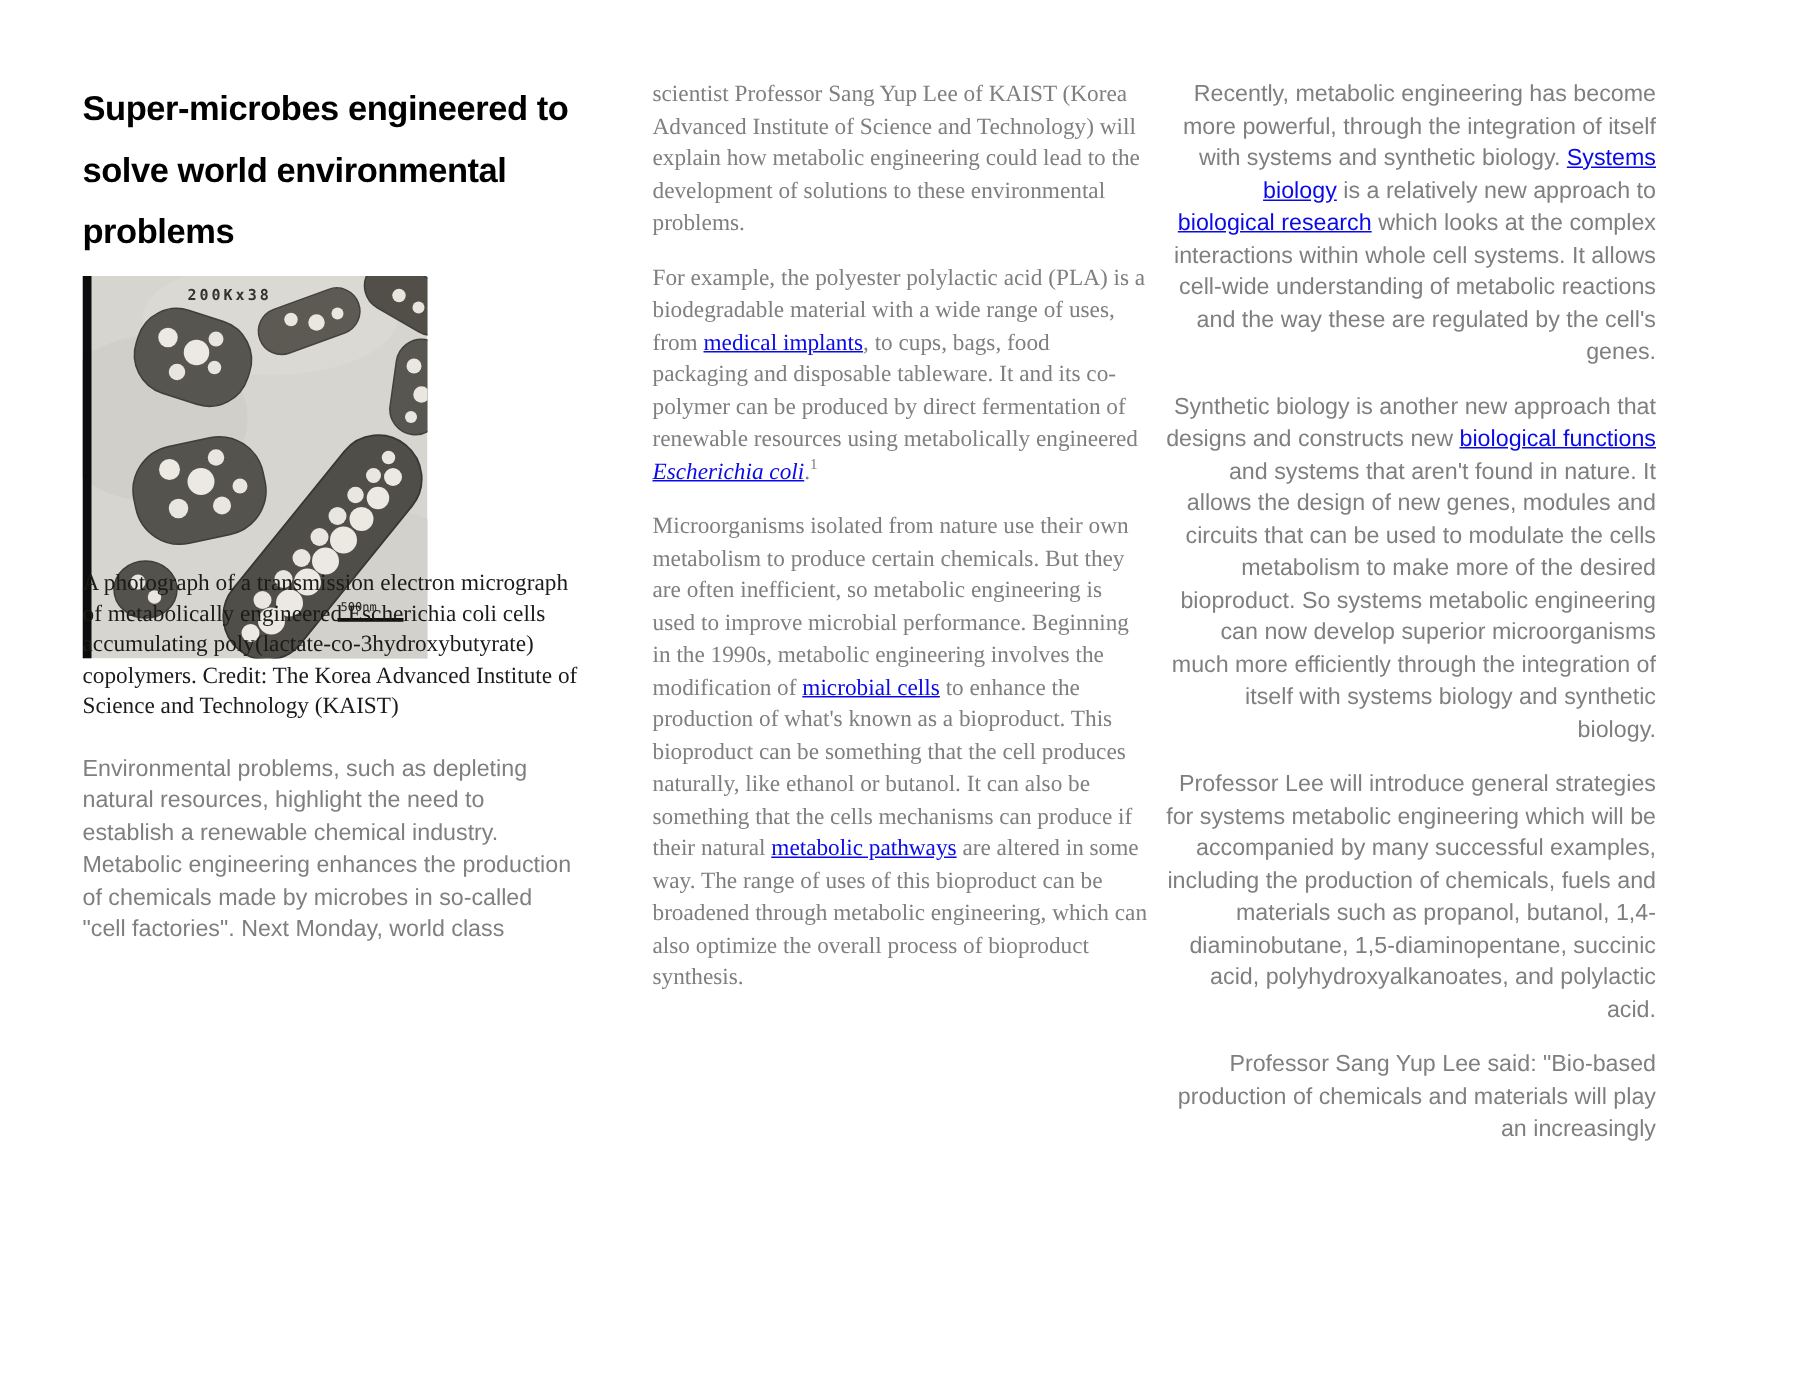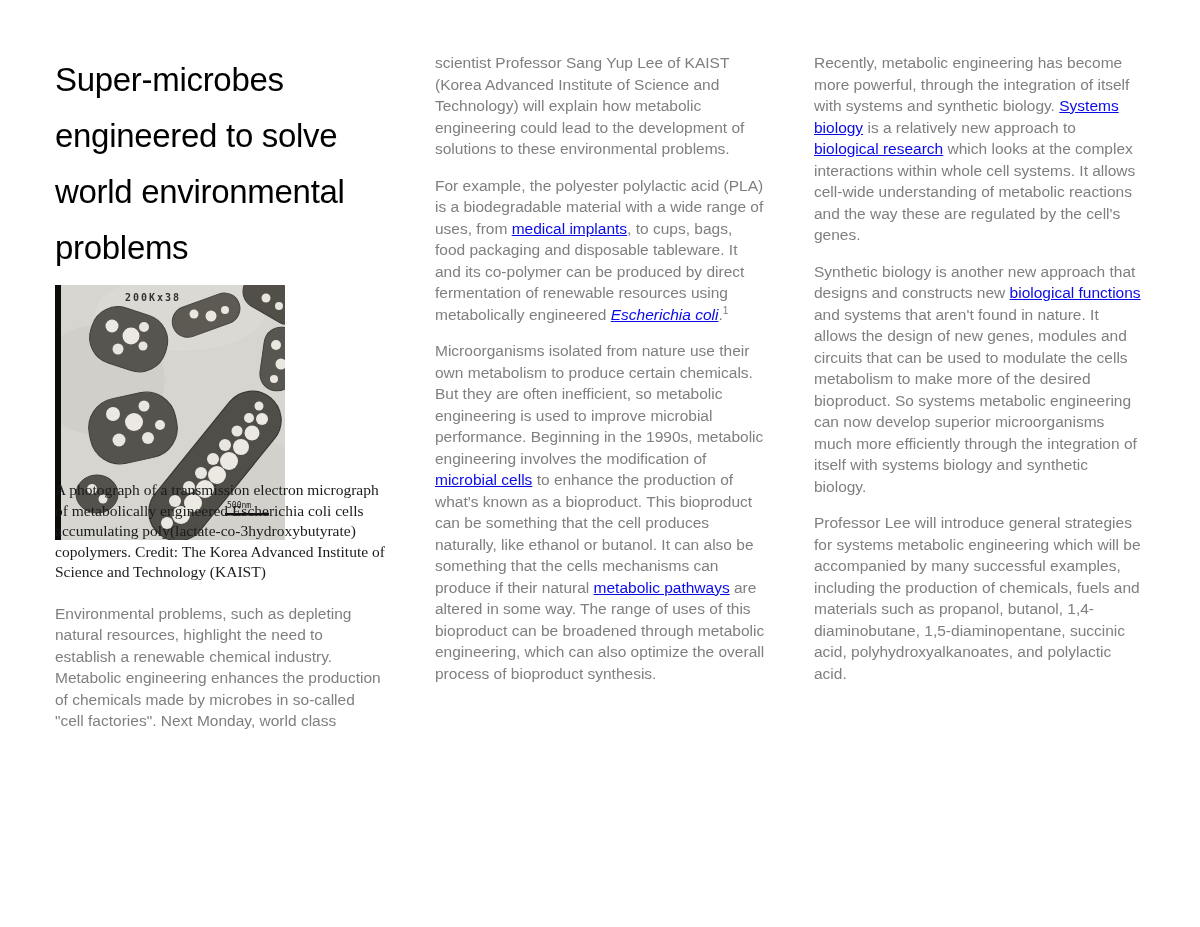--- a/index.html
+++ b/index.html
@@ -4,25 +4,25 @@
 <style>
   * { margin:0; padding:0; box-sizing:border-box; }
   html, body { background:#ffffff; }
   body {
     width:1200px; height:927px; position:relative; overflow:hidden;
     font-family:"Liberation Sans", sans-serif;
   }
   .page { position:absolute; inset:0; background:#ffffff; }
   .col { position:absolute; top:52px; width:330px; }
   .col1 { left:55px; }
-  .col2 { left:435px; }
-  .col3 { left:814px; }
+  .col2 { left:435px;font-family:Liberation Serif, serif; }
+  .col3 { left:774px;text-align:right; }
 
   h1.title {
-    font-size:33px; line-height:56px; font-weight:normal;
+    font-size:23px; line-height:41px; font-weight:bold;
     letter-spacing:-0.3px; color:var(--heading-color, #000);
   }
   .date {
     margin-top:7px; font-size:15px; font-weight:bold;
     color:var(--heading-color, #000);
   }
   figure.micrograph { margin-top:9px; width:230px; height:186px;text-decoration:underline; }
   figure.micrograph svg { display:block; }
 
   .caption {
@@ -154,15 +154,16 @@
   <div class="col col2">
     <p class="body-par"><span>scientist Professor Sang Yup Lee of KAIST (Korea Advanced Institute of Science and Technology) will explain how metabolic engineering could lead to the development of solutions to these environmental problems.</span></p>
     <p class="body-par"><span>For example, the polyester polylactic acid (PLA) is a biodegradable material with a wide range of uses, from </span><a href="#">medical implants</a><span>, to cups, bags, food packaging and disposable tableware. It and its co-polymer can be produced by direct fermentation of renewable resources using metabolically engineered </span><a href="#" style="font-style: italic;">Escherichia coli</a><span>.</span><sup>1</sup></p>
     <p class="body-par"><span>Microorganisms isolated from nature use their own metabolism to produce certain chemicals. But they are often inefficient, so metabolic engineering is used to improve microbial performance. Beginning in the 1990s, metabolic engineering involves the modification of </span><a href="#">microbial cells</a><span> to enhance the production of what's known as a bioproduct. This bioproduct can be something that the cell produces naturally, like ethanol or butanol. It can also be something that the cells mechanisms can produce if their natural </span><a href="#">metabolic pathways</a><span> are altered in some way. The range of uses of this bioproduct can be broadened through metabolic engineering, which can also optimize the overall process of bioproduct synthesis.</span></p>
   </div>
 
   <div class="col col3">
     <p class="body-par"><span>Recently, metabolic engineering has become more powerful, through the integration of itself with systems and synthetic biology. </span><a href="#">Systems biology</a><span> is a relatively new approach to </span><a href="#">biological research</a><span> which looks at the complex interactions within whole cell systems. It allows cell-wide understanding of metabolic reactions and the way these are regulated by the cell's genes.</span></p>
     <p class="body-par"><span>Synthetic biology is another new approach that designs and constructs new </span><a href="#">biological functions</a><span> and systems that aren't found in nature. It allows the design of new genes, modules and circuits that can be used to modulate the cells metabolism to make more of the desired bioproduct. So systems metabolic engineering can now develop superior microorganisms much more efficiently through the integration of itself with systems biology and synthetic biology.</span></p>
     <p class="body-par"><span>Professor Lee will introduce general strategies for systems metabolic engineering which will be accompanied by many successful examples, including the production of chemicals, fuels and materials such as propanol, butanol, 1,4-diaminobutane, 1,5-diaminopentane, succinic acid, polyhydroxyalkanoates, and polylactic acid.</span></p>
+    <p class="body-par"><span>Professor Sang Yup Lee said: "Bio-based production of chemicals and materials will play an increasingly</span></p>
   </div>
 
 </div>
 
 </body></html>

